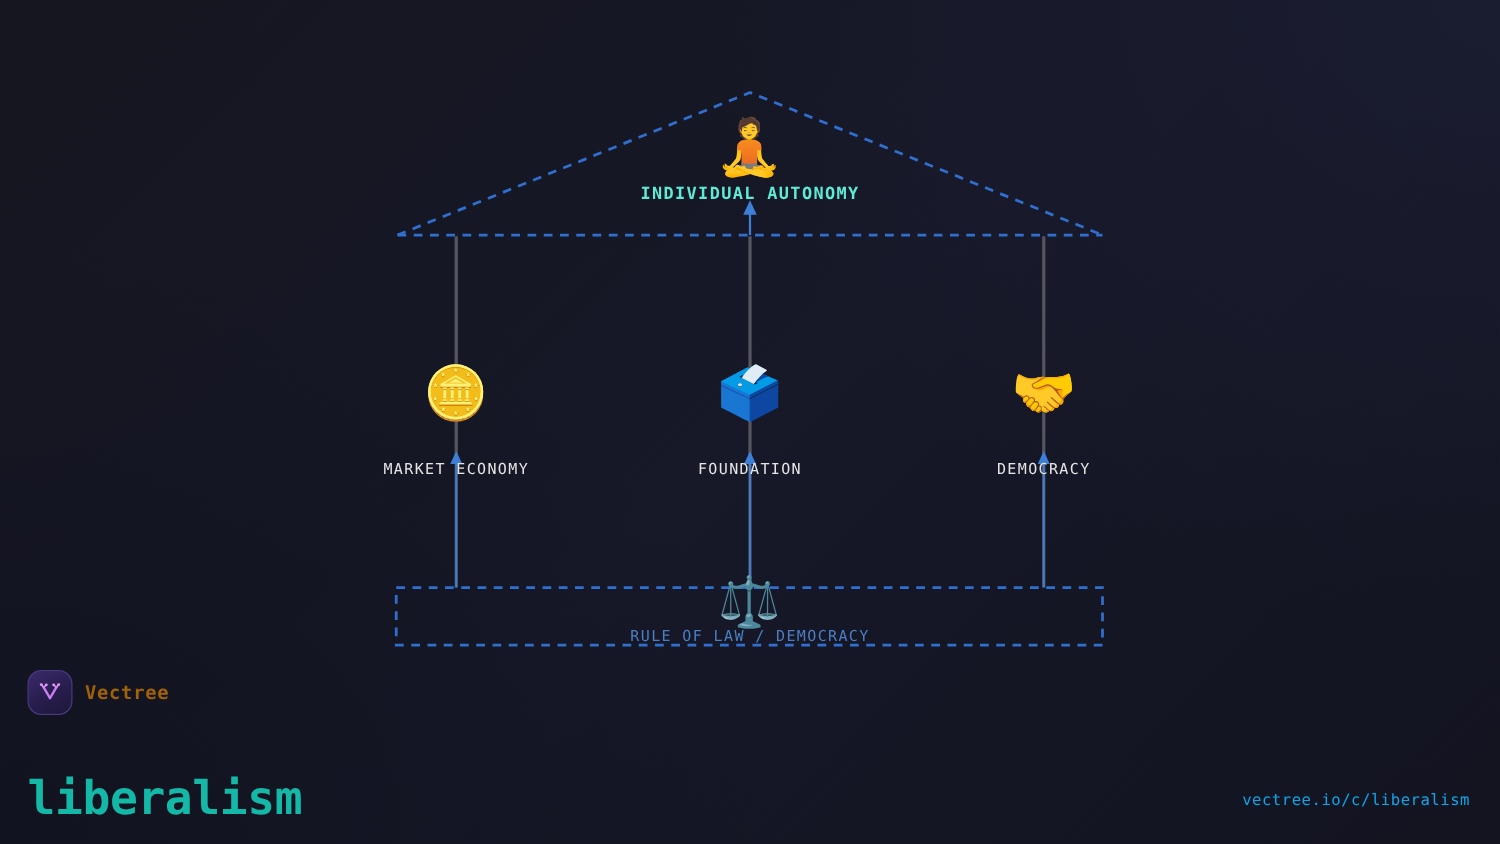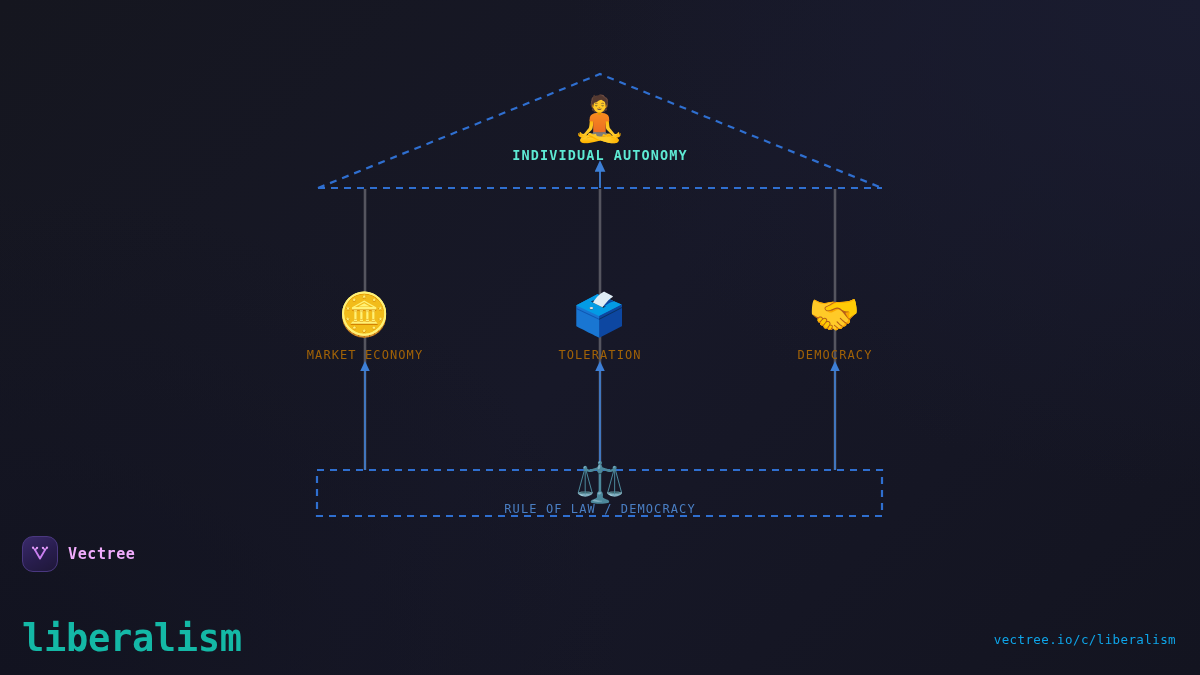--- a/index.html
+++ b/index.html
@@ -41,23 +41,23 @@
     font-family:"DejaVu Sans Mono", monospace;
     letter-spacing:1.1px;
     text-align:center;
   }
   #apex-label {
     left:600px; top:147px;
     font-size:13.5px; font-weight:bold;
     color:#5eead4;
   }
   .pillar-label {
-    top:348px;
+    top:368px;
     font-size:12px; font-weight:normal;
-    color:#a16207;
+    color:#e5e5e5;
   }
   #pillar-label-0 { left:365px; }
   #pillar-label-1 { left:600px; }
   #pillar-label-2 { left:835px; }
   #foundation-label {
     left:600px; top:502px;
     font-size:12px; font-weight:normal;
     color:#4a7fc4;
   }
 
@@ -66,21 +66,21 @@
   #brand-row { display:flex; align-items:center; gap:10px; margin-bottom:9px; }
   #brand-logo {
     width:36px; height:36px; border-radius:11px;
     background:linear-gradient(150deg,#3a2a6b 0%,#281d4d 55%,#1e1738 100%);
     border:1px solid #4a3880;
     display:flex; align-items:center; justify-content:center;
     flex:0 0 auto;
   }
   #brand-name {
     font-family:"DejaVu Sans Mono", monospace;
-    font-size:15px; font-weight:bold; color:#f0abfc;
+    font-size:15px; font-weight:bold; color:#a16207;
     letter-spacing:0.6px;
   }
   #page-title {
     font-family:"DejaVu Sans Mono", monospace;
     font-size:37px; font-weight:bold; color:#14b8a6;
     letter-spacing:-0.3px; line-height:1;margin-top:48px;
   }
   #site-url {
     position:absolute; right:24px; bottom:28px;
     font-family:"DejaVu Sans Mono", monospace;
@@ -121,21 +121,21 @@
     <rect x="317" y="470" width="565" height="46" fill="none" stroke="#2f6fd0" stroke-width="2.2" stroke-dasharray="7 6"></rect>
   </svg>
 
   <div class="emoji" id="apex-emoji">🧘</div>
   <div class="node-label" id="apex-label">INDIVIDUAL AUTONOMY</div>
 
   <div class="emoji pillar-emoji" id="pillar-emoji-0">🪙</div>
   <div class="node-label pillar-label" id="pillar-label-0">MARKET ECONOMY</div>
 
   <div class="emoji pillar-emoji" id="pillar-emoji-1">🗳️</div>
-  <div class="node-label pillar-label" id="pillar-label-1">TOLERATION</div>
+  <div class="node-label pillar-label" id="pillar-label-1">FOUNDATION</div>
 
   <div class="emoji pillar-emoji" id="pillar-emoji-2">🤝</div>
   <div class="node-label pillar-label" id="pillar-label-2">DEMOCRACY</div>
 
   <div class="emoji" id="foundation-emoji">⚖️</div>
   <div class="node-label" id="foundation-label">RULE OF LAW / DEMOCRACY</div>
 </div>
 
 <div id="branding">
   <div id="brand-row">

